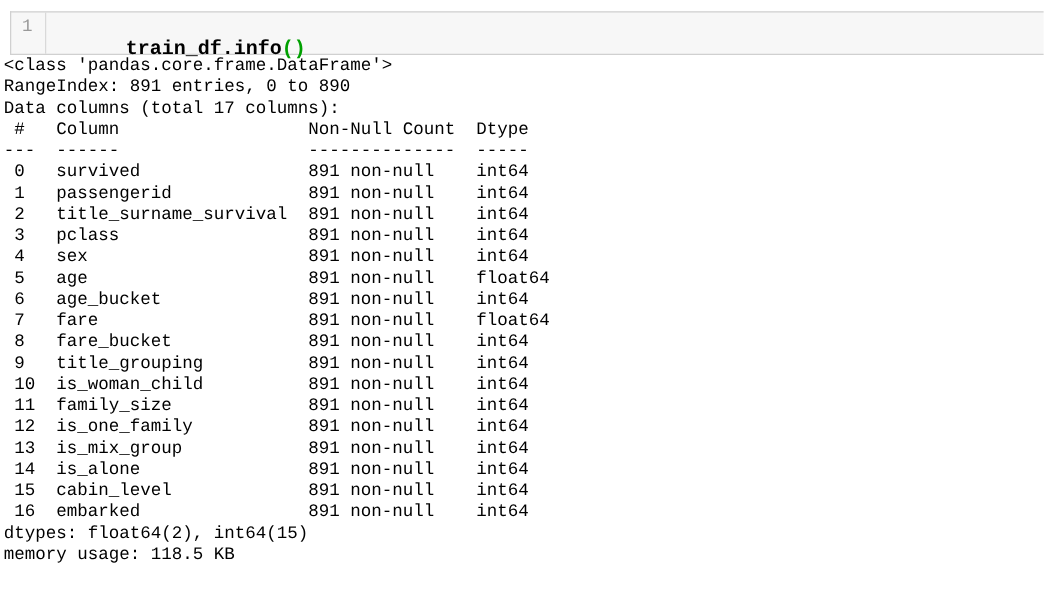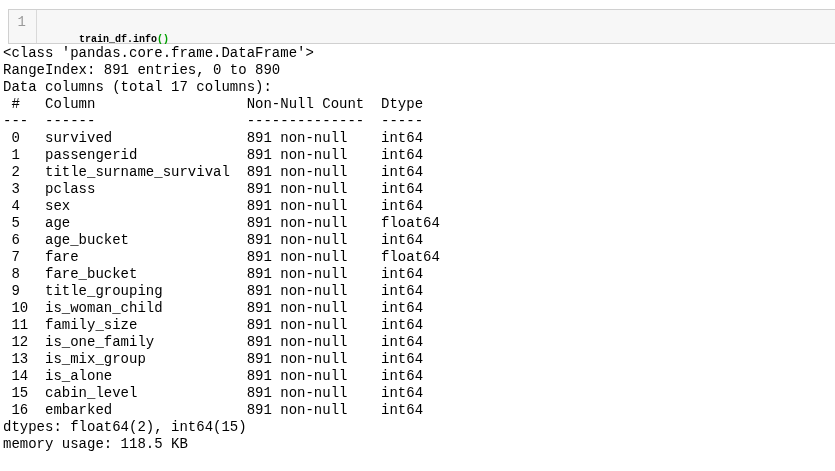--- a/index.html
+++ b/index.html
@@ -34,21 +34,21 @@
     border-right:1px solid var(--gutter-divider);
     padding:4px 10px 0 0;
     text-align:right;
     font-size:14px;
     line-height:17px;
     color:var(--line-number);
   }
   .cell-editor{
     flex:1;
     padding:4px 0 0 6px;
-    font-size:10px;
+    font-size:16px;
     line-height:17px;
     font-weight:bold;
     color:var(--code-text);
     white-space:pre;
     cursor:text;
   }
   .paren{color:var(--paren-green);}
   .cell-output{
     margin:0 0 0 3px;
     padding-top:1px;

